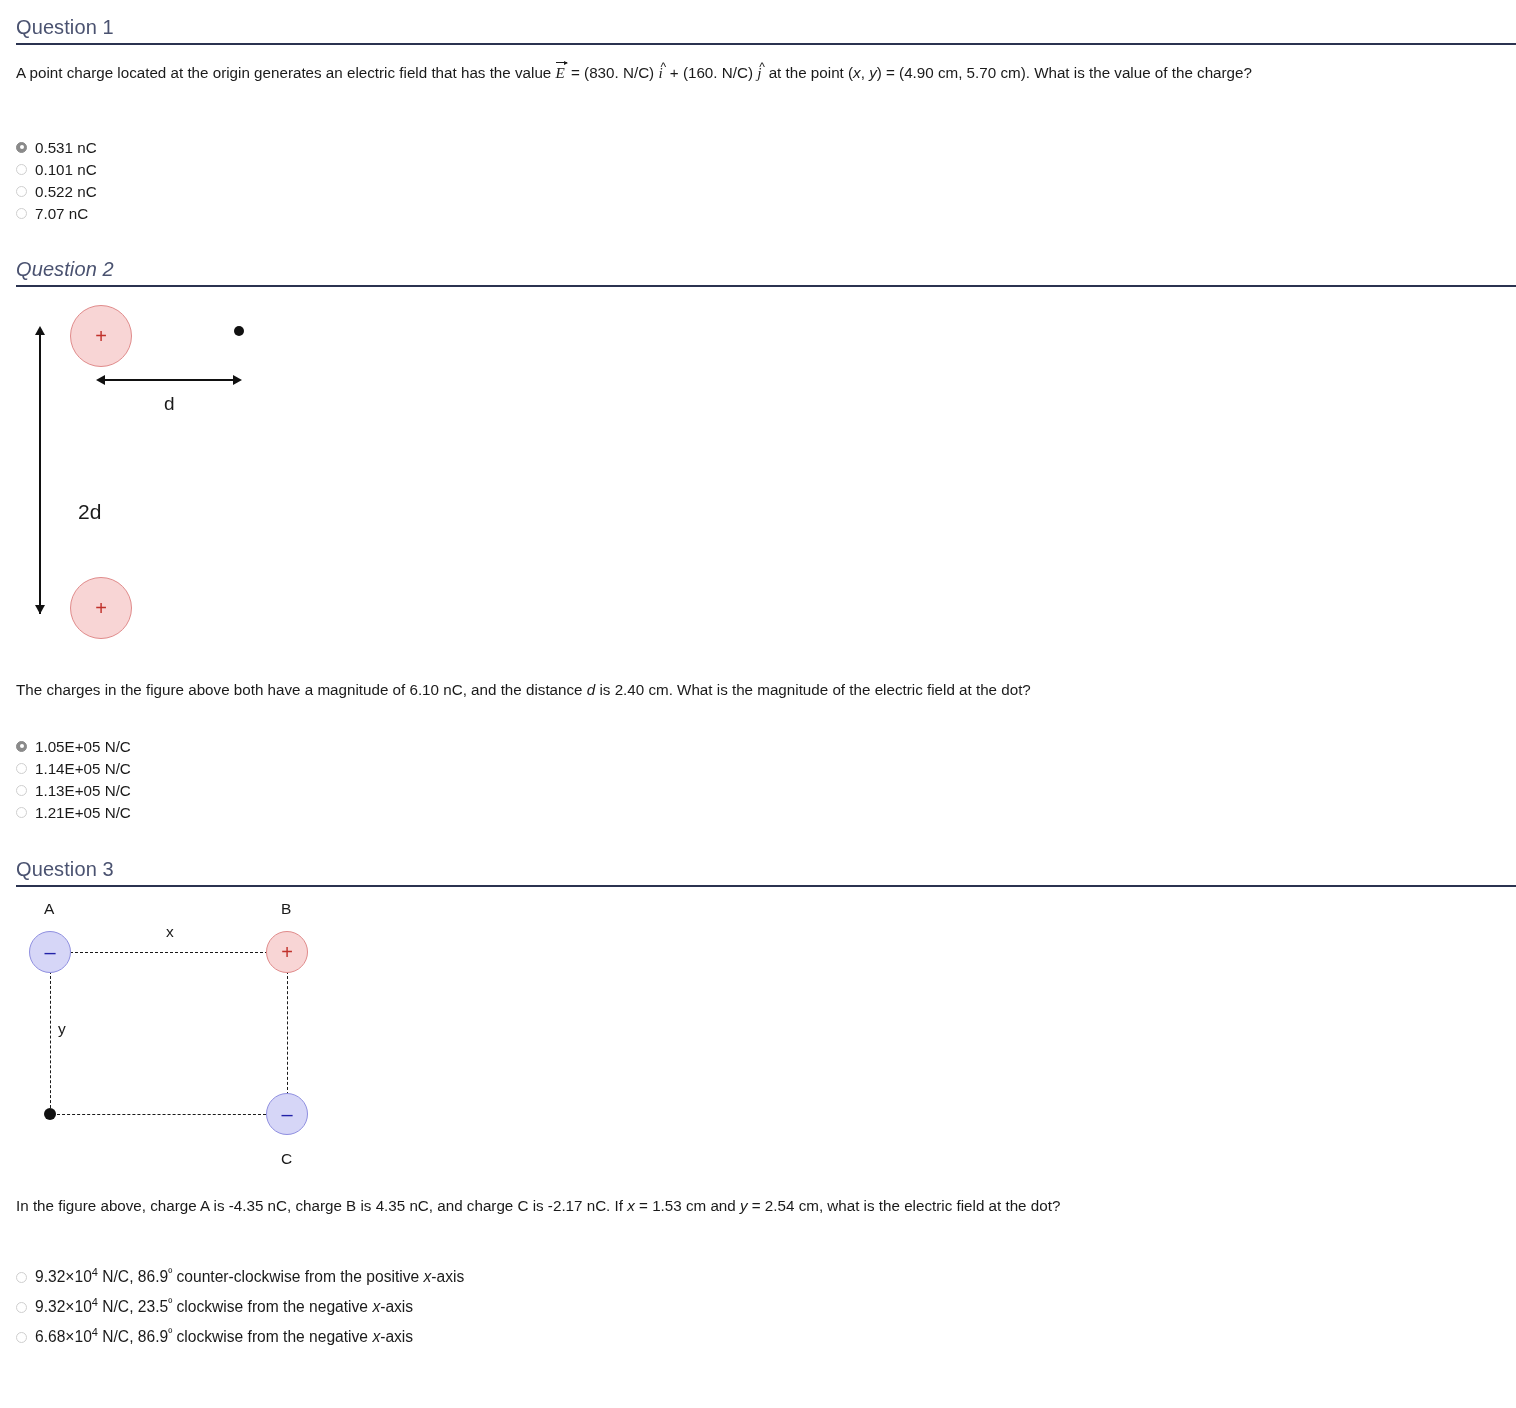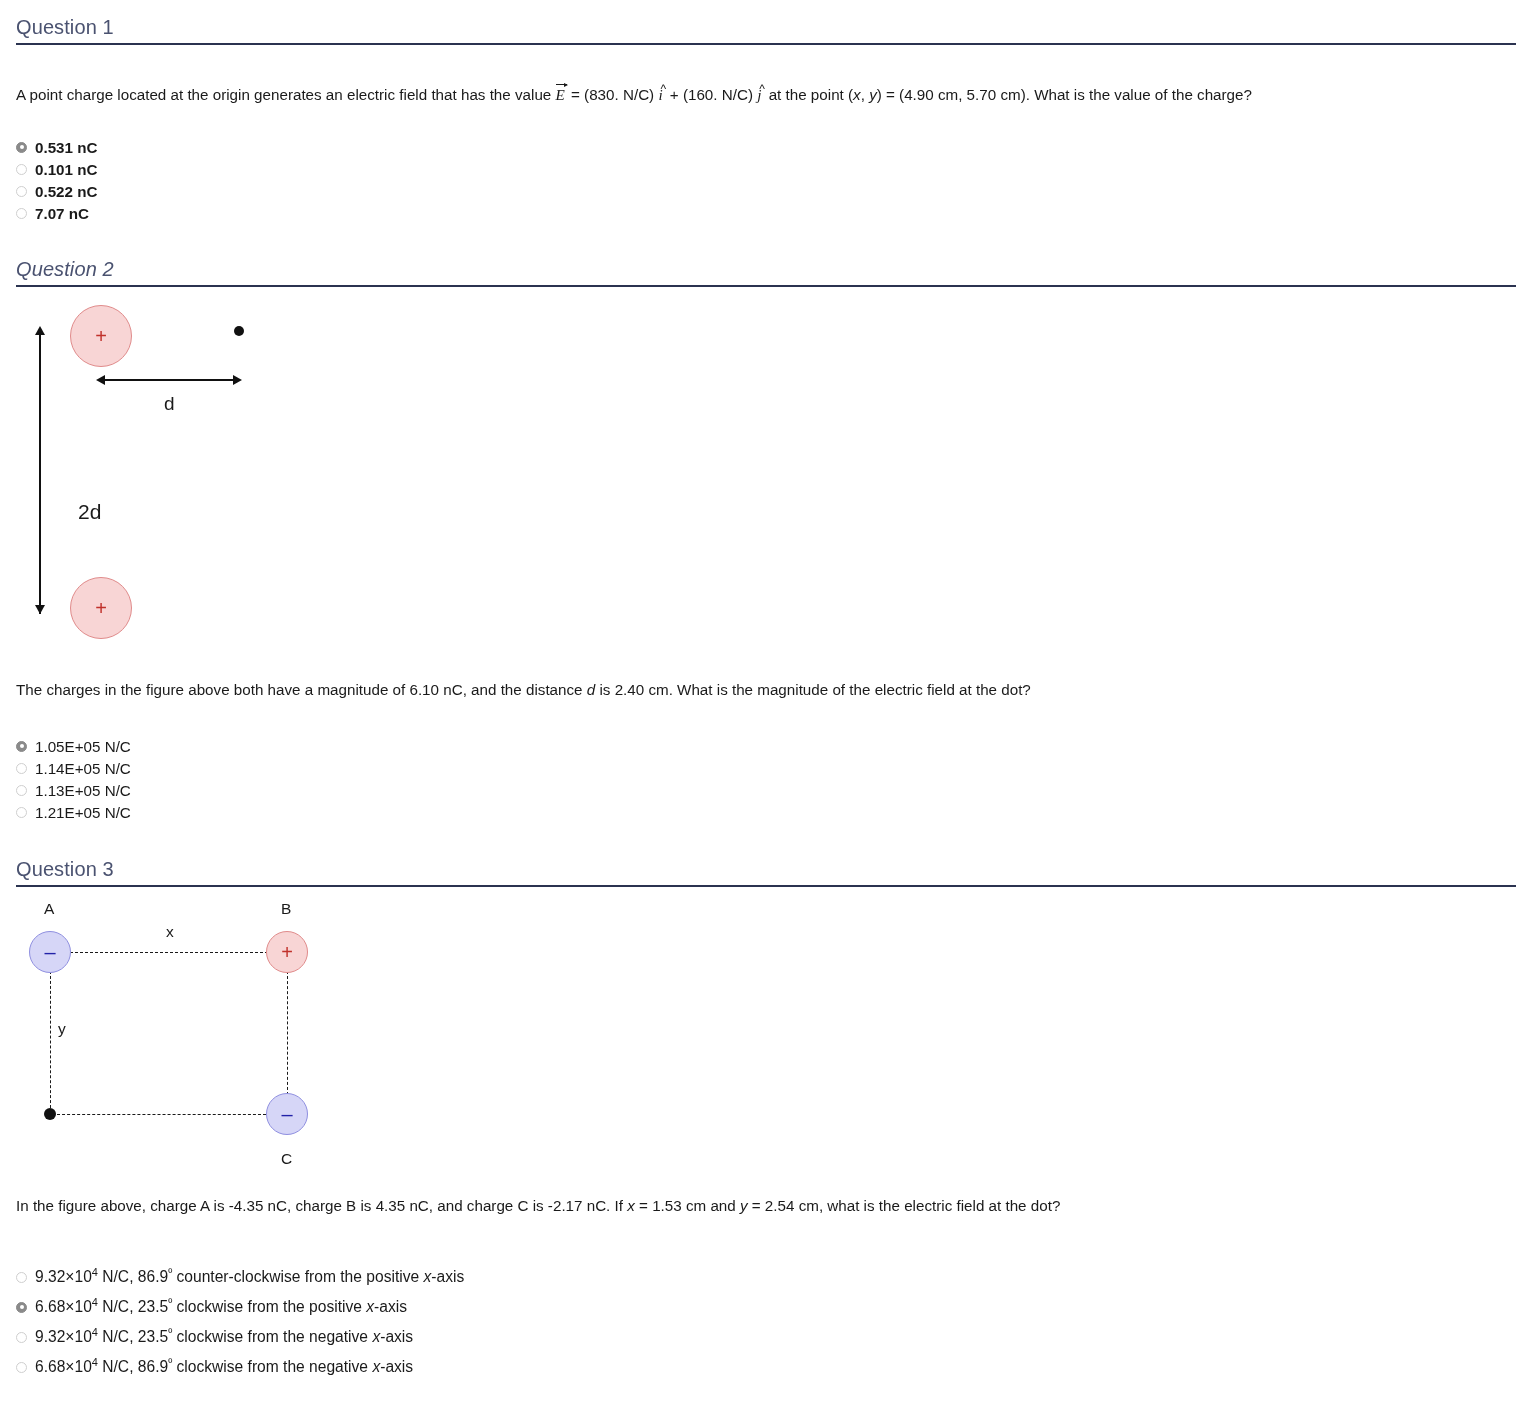--- a/index.html
+++ b/index.html
@@ -169,25 +169,25 @@
 </head>
 <body>
 
 <div class="page">
 
   <div class="q-header" style="top:14px;">
     <div class="q-header-title">Question 1</div>
     <div class="q-header-rule"></div>
   </div>
 
-  <div class="prompt" style="top:85px;">
+  <div class="prompt" style="top:63px;">
     <span>A point charge located at the origin generates an electric field that has the value </span><span class="vecE">E</span><span> = (830. N/C) </span><span class="hatwrap">i</span><span> + (160. N/C) </span><span class="hatwrap">j</span><span> at the point (</span><i>x</i><span>, </span><i>y</i><span>) = (4.90 cm, 5.70 cm). What is the value of the charge?</span>
   </div>
 
-  <div class="options" style="top:136px;font-weight:bold;">
+  <div class="options" style="top:136px;">
     <div class="opt">
       <span class="radio sel"></span>
       <span class="opt-label">0.531 nC</span>
     </div>
     <div class="opt">
       <span class="radio"></span>
       <span class="opt-label">0.101 nC</span>
     </div>
     <div class="opt">
       <span class="radio"></span>
@@ -283,26 +283,22 @@
   <div class="prompt" style="top:1196px;">
     <span>In the figure above, charge A is -4.35 nC, charge B is 4.35 nC, and charge C is -2.17 nC. If </span><i>x</i><span> = 1.53 cm and </span><i>y</i><span> = 2.54 cm, what is the electric field at the dot?</span>
   </div>
 
   <div class="options" style="top:1262px;">
     <div class="opt tall">
       <span class="radio"></span>
       <span class="opt-label"><span>9.32×10</span><sup>4</sup><span> N/C, 86.9</span><sup>º</sup><span> counter-clockwise from the positive </span><i>x</i><span>-axis</span></span>
     </div>
     <div class="opt tall">
-      <span class="radio sel"></span>
-      <span class="opt-label"><span>6.68×10</span><sup>4</sup><span> N/C, 23.5</span><sup>º</sup><span> clockwise from the positive </span><i>x</i><span>-axis</span></span>
+      <span class="radio"></span>
+      <span class="opt-label"><span>9.32×10</span><sup>4</sup><span> N/C, 23.5</span><sup>º</sup><span> clockwise from the negative </span><i>x</i><span>-axis</span></span>
     </div>
     <div class="opt tall">
       <span class="radio"></span>
-      <span class="opt-label"><span>9.32×10</span><sup>4</sup><span> N/C, 23.5</span><sup>º</sup><span> clockwise from the negative </span><i>x</i><span>-axis</span></span>
-    </div>
-    <div class="opt tall">
-      <span class="radio"></span>
       <span class="opt-label"><span>6.68×10</span><sup>4</sup><span> N/C, 86.9</span><sup>º</sup><span> clockwise from the negative </span><i>x</i><span>-axis</span></span>
     </div>
   </div>
 
 </div>
 
 </body></html>

